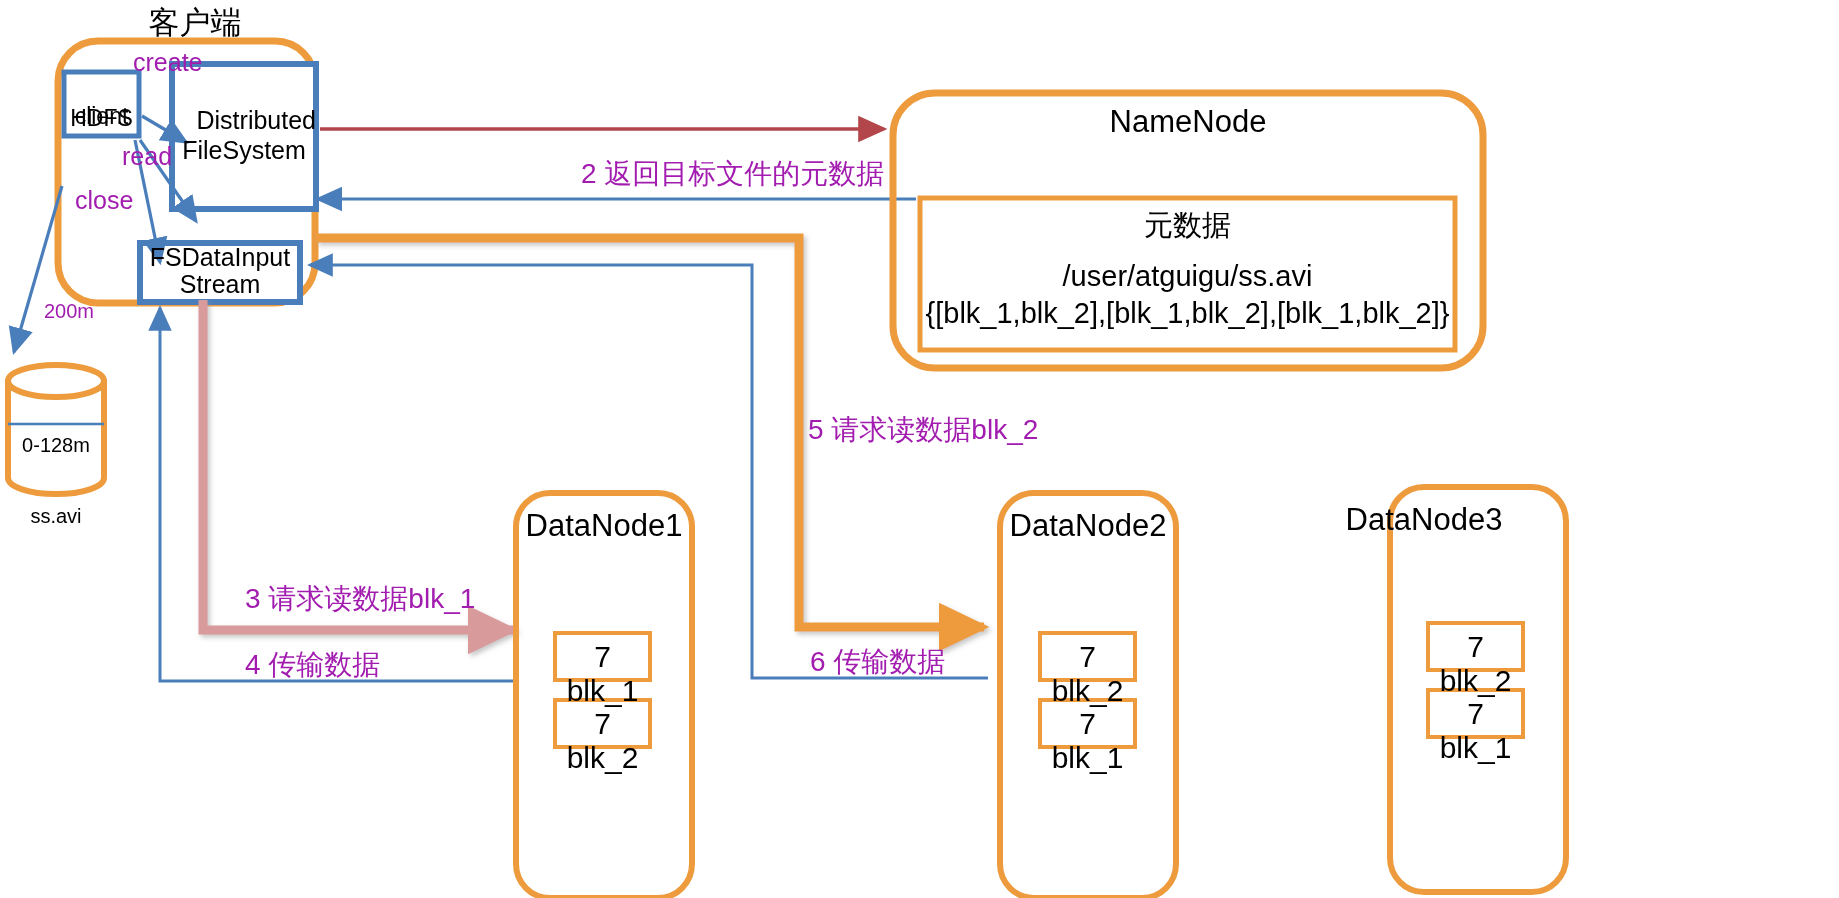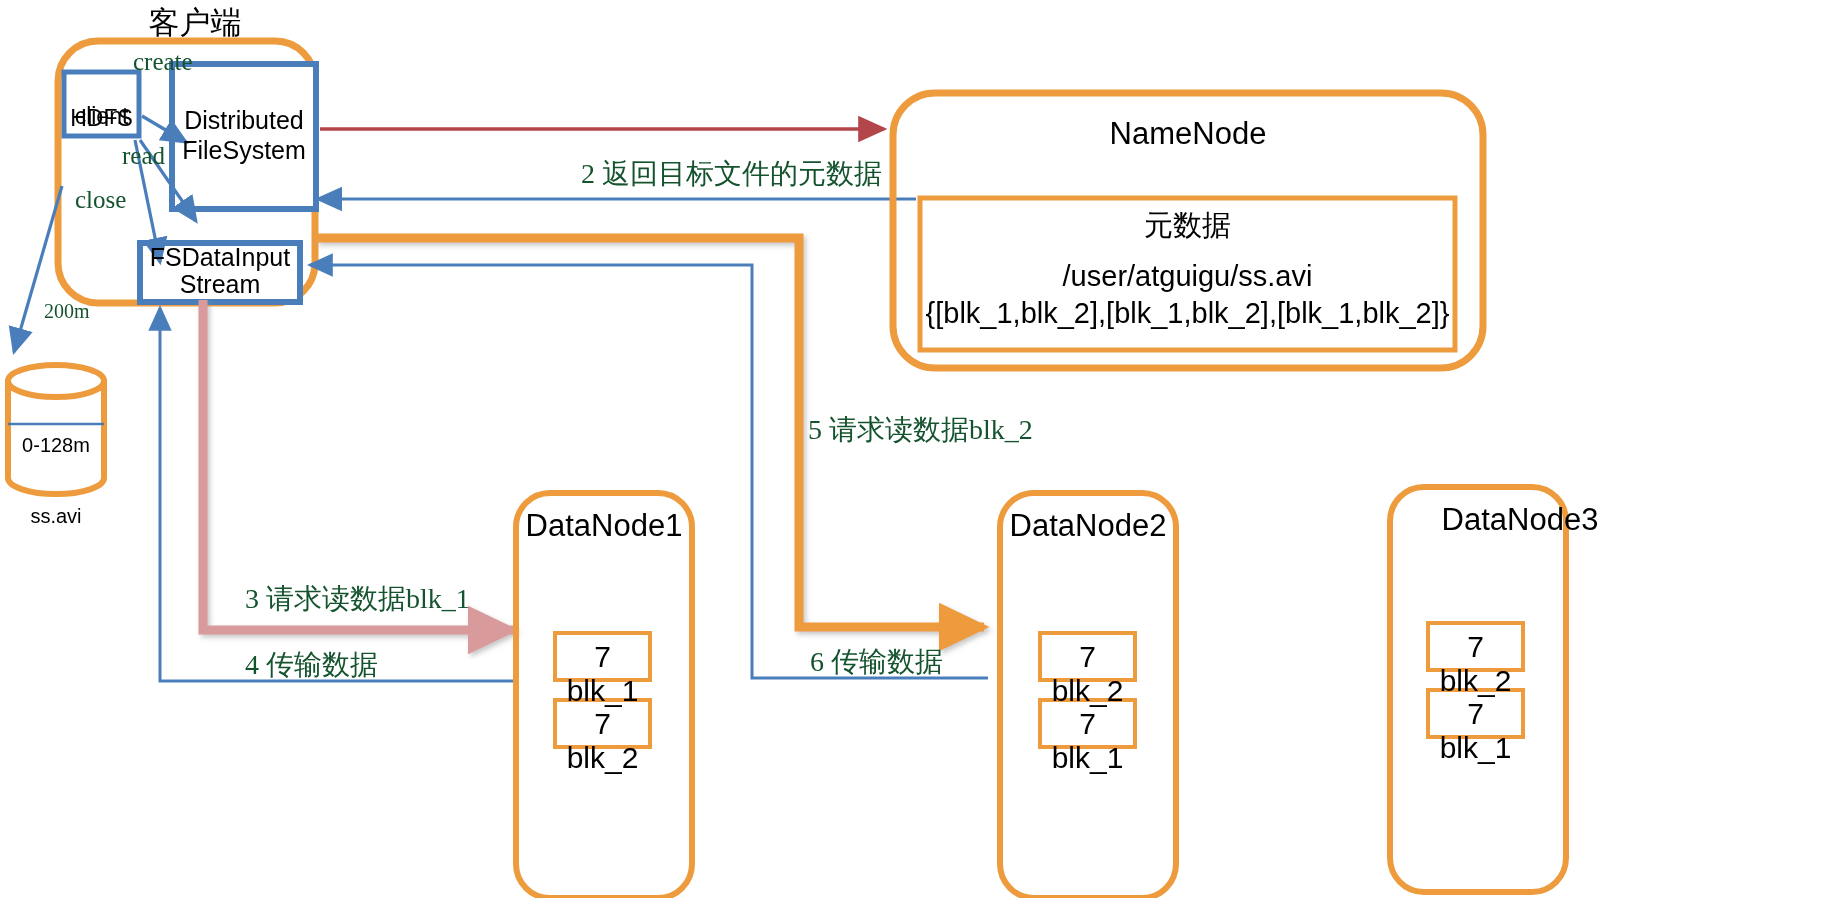--- a/index.html
+++ b/index.html
@@ -1,19 +1,19 @@
 <!DOCTYPE html>
 <html><head>
 <meta charset="utf-8">
 <style>
   html,body{margin:0;padding:0;background:#ffffff;}
   body{font-family:"Liberation Sans","DejaVu Sans",sans-serif;}
   #stage{position:relative;width:1839px;height:898px;background:#fff;overflow:hidden;}
   svg.layer{position:absolute;left:0;top:0;width:1839px;height:898px;}
-  .lbl{position:absolute;color:#14532d;white-space:nowrap;font-family:Liberation Serif, serif;}
+  .lbl{position:absolute;color:#a21caf;white-space:nowrap;font-family:Liberation Sans, sans-serif;}
   .ctr{position:absolute;text-align:center;color:#000;font-family:"Liberation Sans","DejaVu Sans",sans-serif;}
 
   .title-cn{font-size:31px;}
   .box-txt{font-size:30px;line-height:1.12;}
   .small-txt{font-size:25px;}
   .step-txt{font-size:28px;}
   .node-title{font-size:31px;}
   .blk-txt{font-size:30px;}
   .nn-title{font-size:31px;}
   .meta-txt{font-size:29px;}
@@ -94,46 +94,46 @@
 
   <div class="ctr title-cn" style="left:110px;top:2px;width:170px;">客户端</div>
 
   <div class="lbl small-txt" style="left:133px;top:48px;">create</div>
   <div class="lbl small-txt" style="left:122px;top:142px;">read</div>
   <div class="lbl small-txt" style="left:75px;top:186px;">close</div>
 
   <div class="ctr box-txt" style="left:64px;top:78px;width:75px;font-size:23px;margin-top:28px;">HDFS</div>
   <div class="ctr box-txt" style="left:64px;top:104px;width:75px;font-size:23px;">client</div>
 
-  <div class="ctr box-txt" style="left:172px;top:106px;width:144px;font-size:25px;">Distributed</div>
+  <div class="ctr box-txt" style="left:172px;top:106px;width:144px;font-size:25px;text-align:right;">Distributed</div>
   <div class="ctr box-txt" style="left:172px;top:136px;width:144px;font-size:25px;">FileSystem</div>
 
   <div class="ctr box-txt" style="left:140px;top:243px;width:160px;font-size:25px;">FSDataInput</div>
   <div class="ctr box-txt" style="left:140px;top:270px;width:160px;font-size:25px;">Stream</div>
 
   <div class="lbl cyl-txt" style="left:44px;top:300px;">200m</div>
   <div class="ctr cyl-txt" style="left:8px;top:434px;width:96px;">0-128m</div>
   <div class="ctr cyl-txt" style="left:0px;top:505px;width:112px;">ss.avi</div>
 
-  <div class="ctr nn-title" style="left:893px;top:104px;width:590px;margin-top:12px;">NameNode</div>
+  <div class="ctr nn-title" style="left:893px;top:104px;width:590px;">NameNode</div>
   <div class="ctr meta-txt" style="left:920px;top:206px;width:535px;">元数据</div>
   <div class="ctr meta-txt" style="left:920px;top:260px;width:535px;">/user/atguigu/ss.avi</div>
   <div class="ctr meta-txt" style="left:920px;top:297px;width:535px;">{[blk_1,blk_2],[blk_1,blk_2],[blk_1,blk_2]}</div>
 
   <div class="lbl step-txt" style="left:581px;top:155px;">2 返回目标文件的元数据</div>
   <div class="lbl step-txt" style="left:245px;top:580px;">3 请求读数据blk_1</div>
   <div class="lbl step-txt" style="left:245px;top:646px;">4 传输数据</div>
   <div class="lbl step-txt" style="left:808px;top:411px;">5 请求读数据blk_2</div>
   <div class="lbl step-txt" style="left:810px;top:643px;">6 传输数据</div>
 
   <div class="ctr node-title" style="left:516px;top:508px;width:176px;">DataNode1</div>
   <div class="ctr blk-txt" style="left:555px;top:640px;width:95px;">7 blk_1</div>
   <div class="ctr blk-txt" style="left:555px;top:707px;width:95px;">7 blk_2</div>
 
   <div class="ctr node-title" style="left:1000px;top:508px;width:176px;">DataNode2</div>
   <div class="ctr blk-txt" style="left:1040px;top:640px;width:95px;">7 blk_2</div>
   <div class="ctr blk-txt" style="left:1040px;top:707px;width:95px;">7 blk_1</div>
 
-  <div class="ctr node-title" style="left:1432px;top:502px;width:176px;">DataNode3</div>
+  <div class="ctr node-title" style="left:1336px;top:502px;width:176px;">DataNode3</div>
   <div class="ctr blk-txt" style="left:1428px;top:630px;width:95px;">7 blk_2</div>
   <div class="ctr blk-txt" style="left:1428px;top:697px;width:95px;">7 blk_1</div>
 
 </div>
 
 </body></html>

